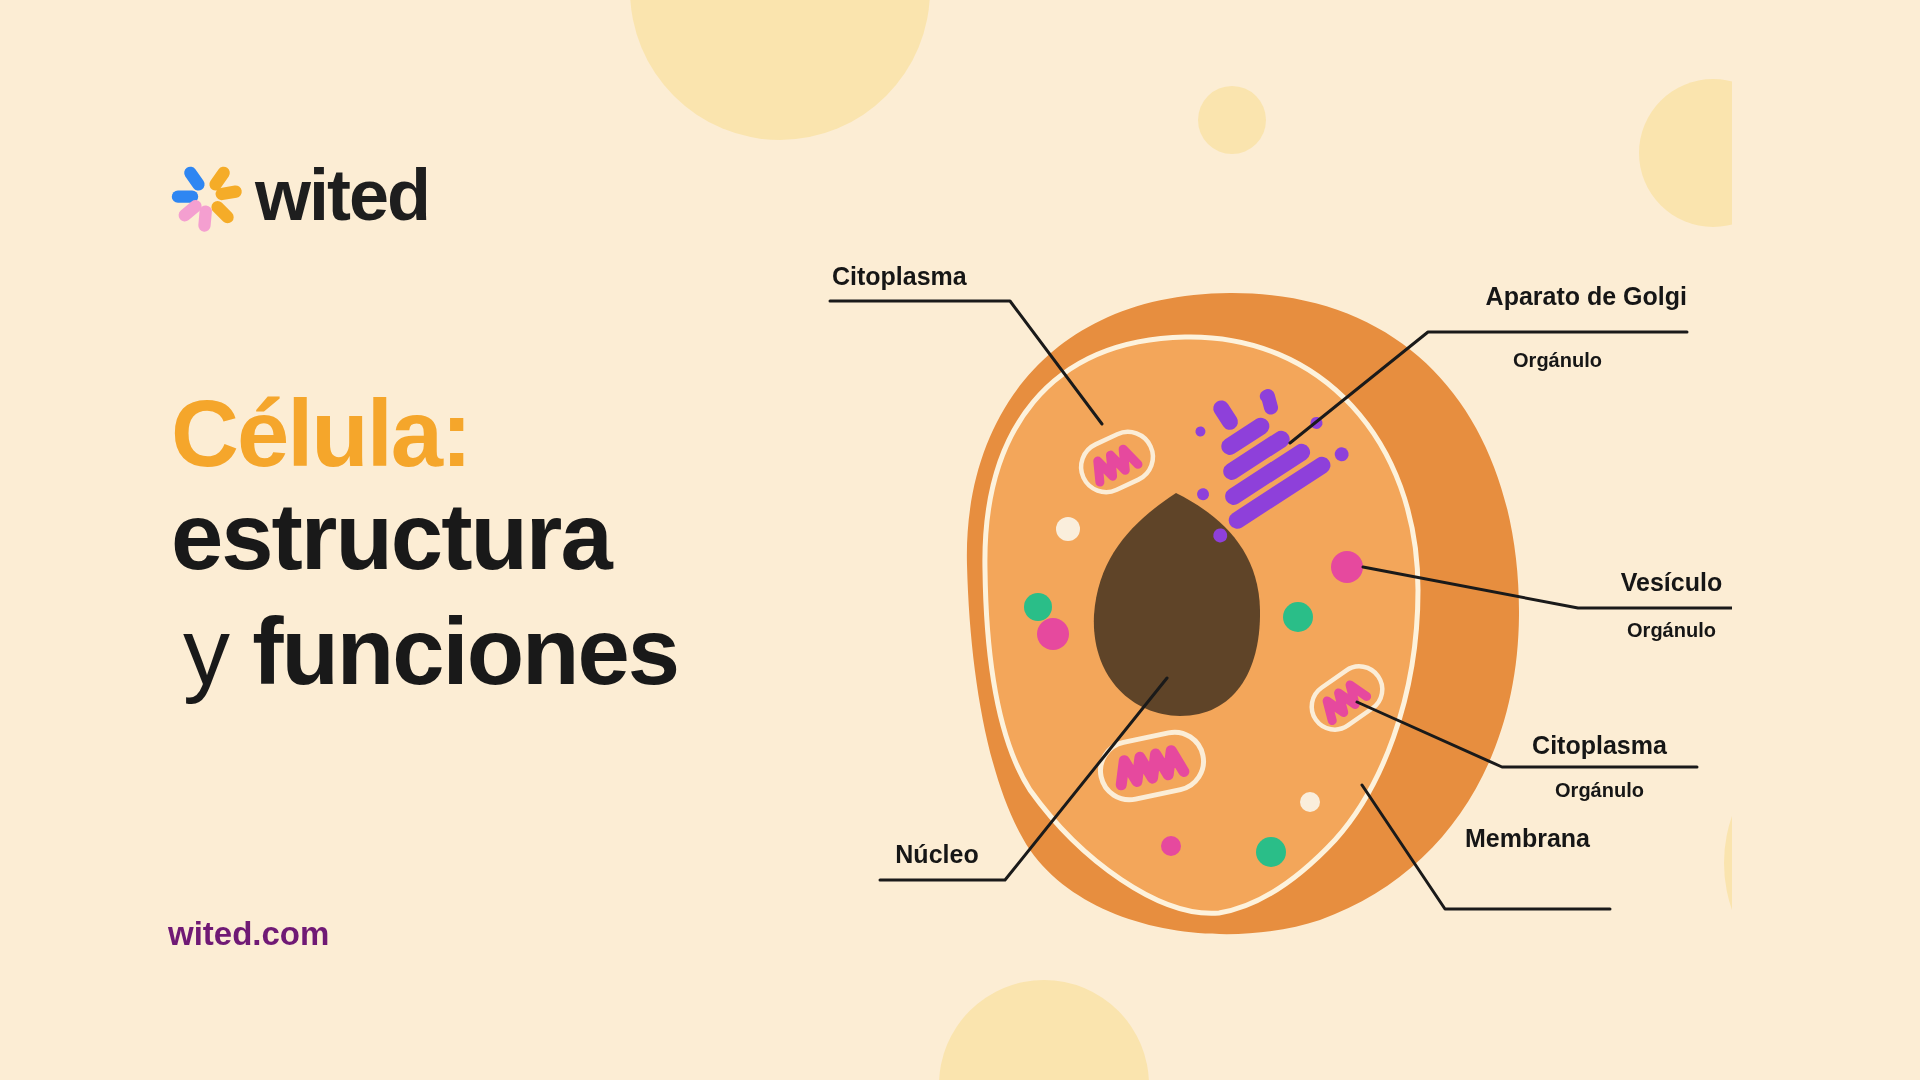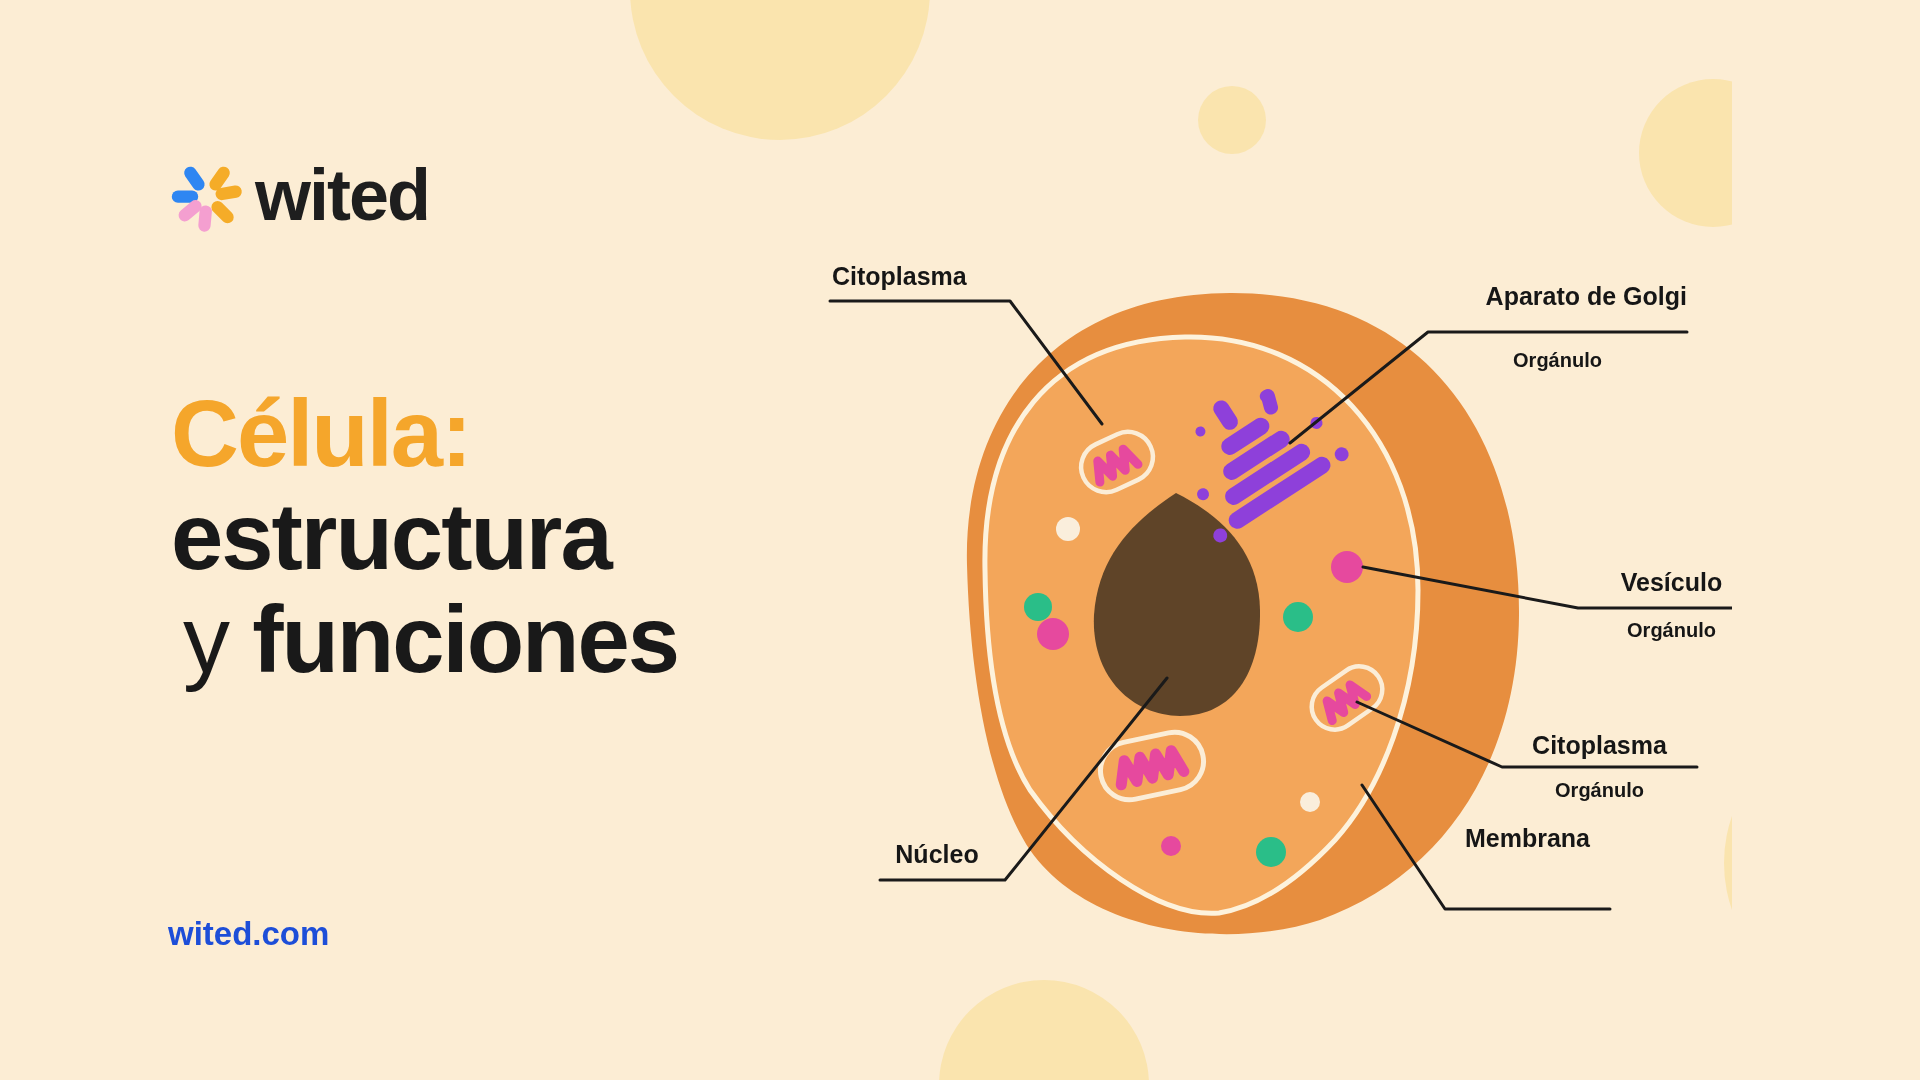--- a/index.html
+++ b/index.html
@@ -28,26 +28,26 @@
     font-size:72px;font-weight:700;color:#1E1E1E;letter-spacing:-2px;
     margin-left:4px;margin-top:2px;
   }
 
   .title{
     position:absolute;left:171px;top:382px;
     font-size:94px;font-weight:700;line-height:103px;
     color:#191919;letter-spacing:-2px;white-space:nowrap;
   }
   .title-accent{color:#F5A62B;}
-  .title-line3{padding-left:12px;}
+  .title-line3{padding-left:12px;margin-top:12px;}
   .title-y{font-weight:400;}
 
   .site-url{
     position:absolute;left:168px;top:915px;
-    font-size:33px;font-weight:700;color:#1d4ed8;
+    font-size:33px;font-weight:700;color:#701a75;
   }
 
   .diagram-svg{position:absolute;left:0;top:0;}
 
   .diagram-label, .diagram-sublabel{
     position:absolute;color:#161616;font-weight:700;
     line-height:1.15;text-align:center;white-space:nowrap;
   }
   .diagram-label{font-size:25px;}
   .diagram-sublabel{font-size:20px;}

